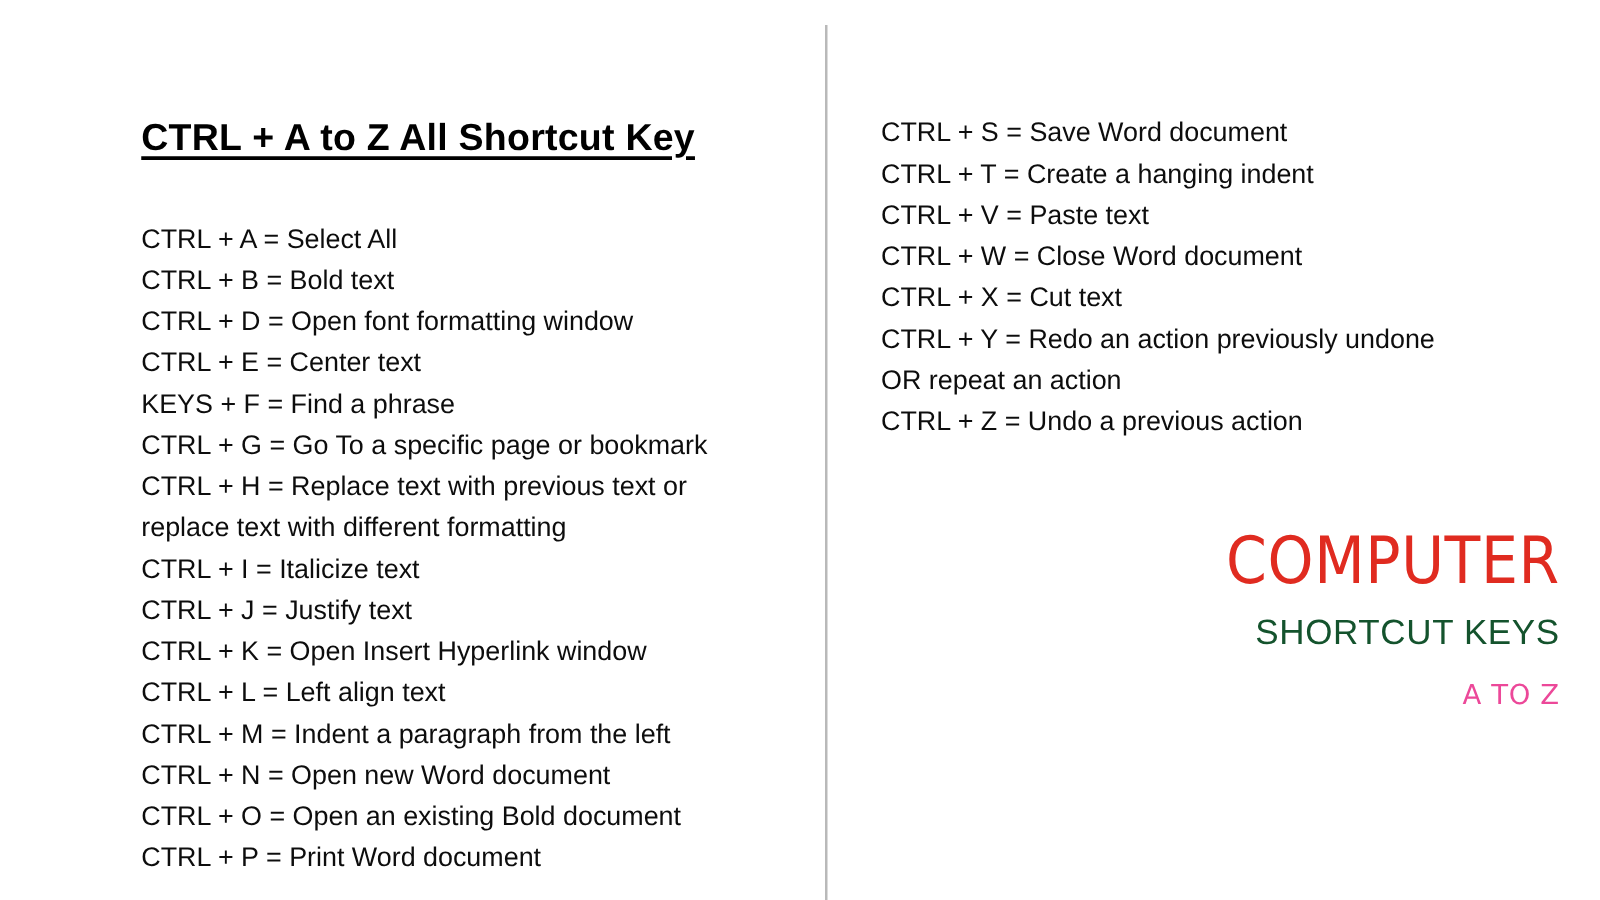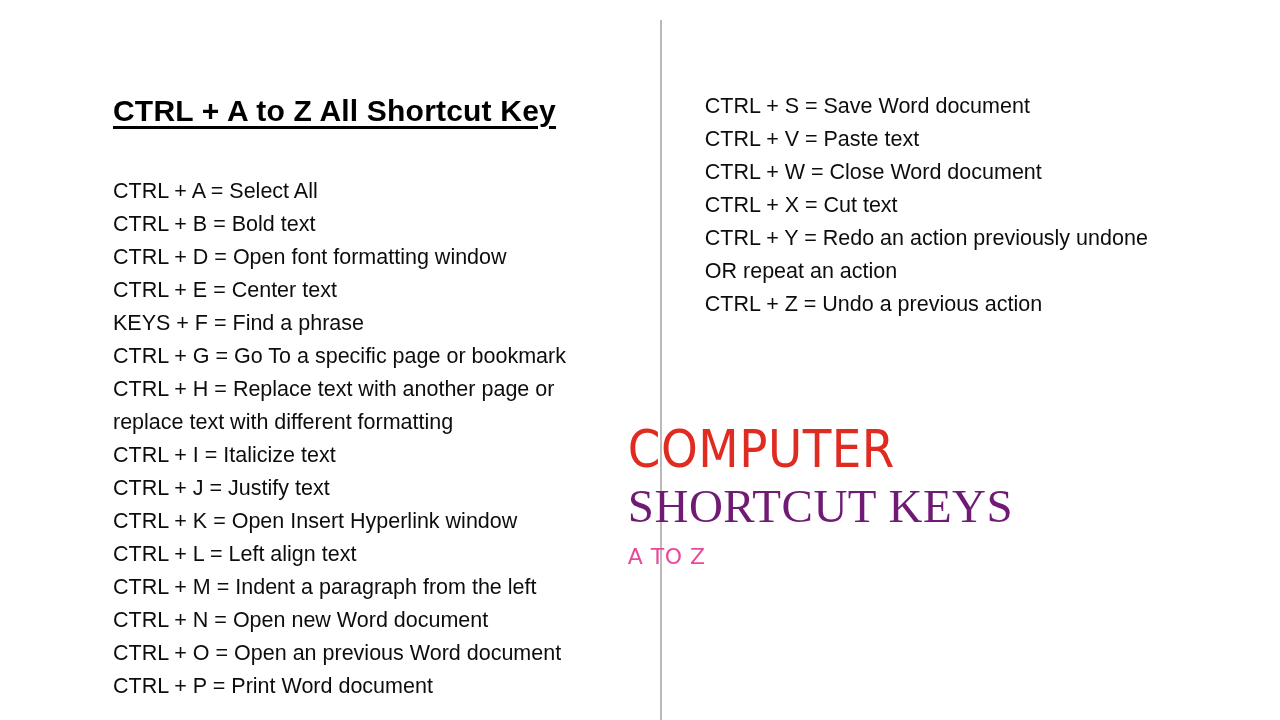--- a/index.html
+++ b/index.html
@@ -68,36 +68,36 @@
     font-size: 21.5px;
     line-height: 33px;
     white-space: pre-wrap;
     color: #0d0d0d;
   }
   .logo {
     position: absolute;
     left: 0;
     top: 400px;
     width: 620px;
-    text-align: left;
+    text-align: right;
   }
   .logo-1 {
     font-size: 52px;
     line-height: 58px;
     color: #e02b20;
     letter-spacing: 0.5px;
     font-family: "DejaVu Sans", sans-serif;
     font-stretch: condensed;
   }
   .logo-2 {
-    font-size: 47px;
+    font-size: 28px;
     line-height: 56px;
-    color: #701a75;
+    color: #14532d;
     letter-spacing: 0.5px;
-    font-family: Liberation Serif, serif;
+    font-family: Liberation Sans, sans-serif;
   }
   .logo-3 {
     font-size: 22px;
     line-height: 46px;
     color: #ec4899;
     letter-spacing: 0.5px;
     font-family: "DejaVu Sans", sans-serif;
   }
 </style>
 </head>
@@ -107,38 +107,39 @@
 
   <div class="col col-left">
     <div class="title">CTRL + A to Z All Shortcut Key</div>
     <div class="list-left">
       <div class="line">CTRL + A = Select All</div>
       <div class="line">CTRL + B = Bold text</div>
       <div class="line">CTRL + D = Open font formatting window</div>
       <div class="line">CTRL + E = Center text</div>
       <div class="line">KEYS + F = Find a phrase</div>
       <div class="line">CTRL + G = Go To a specific page or bookmark</div>
-      <div class="line">CTRL + H = Replace text with another page or</div>
+      <div class="line">CTRL + H = Replace text with previous text or</div>
       <div class="line">replace text with different formatting</div>
       <div class="line">CTRL + I = Italicize text</div>
       <div class="line">CTRL + J = Justify text</div>
       <div class="line">CTRL + K = Open Insert Hyperlink window</div>
       <div class="line">CTRL + L = Left align text</div>
       <div class="line">CTRL + M = Indent a paragraph from the left</div>
       <div class="line">CTRL + N = Open new Word document</div>
-      <div class="line">CTRL + O = Open an previous Word document</div>
+      <div class="line">CTRL + O = Open an existing Bold document</div>
       <div class="line">CTRL + P = Print Word document</div>
     </div>
   </div>
 
   <div class="divider"></div>
 
   <div class="col col-right">
     <div class="list-right">
       <div class="line">CTRL + S = Save Word document</div>
+      <div class="line">CTRL + T = Create a hanging indent</div>
       <div class="line">CTRL + V = Paste text</div>
       <div class="line">CTRL + W = Close Word document</div>
       <div class="line">CTRL + X = Cut text</div>
       <div class="line">CTRL + Y = Redo an action previously undone</div>
       <div class="line">OR repeat an action</div>
       <div class="line">CTRL + Z = Undo a previous action</div>
     </div>
 
     <div class="logo">
       <div class="logo-1">COMPUTER</div>

